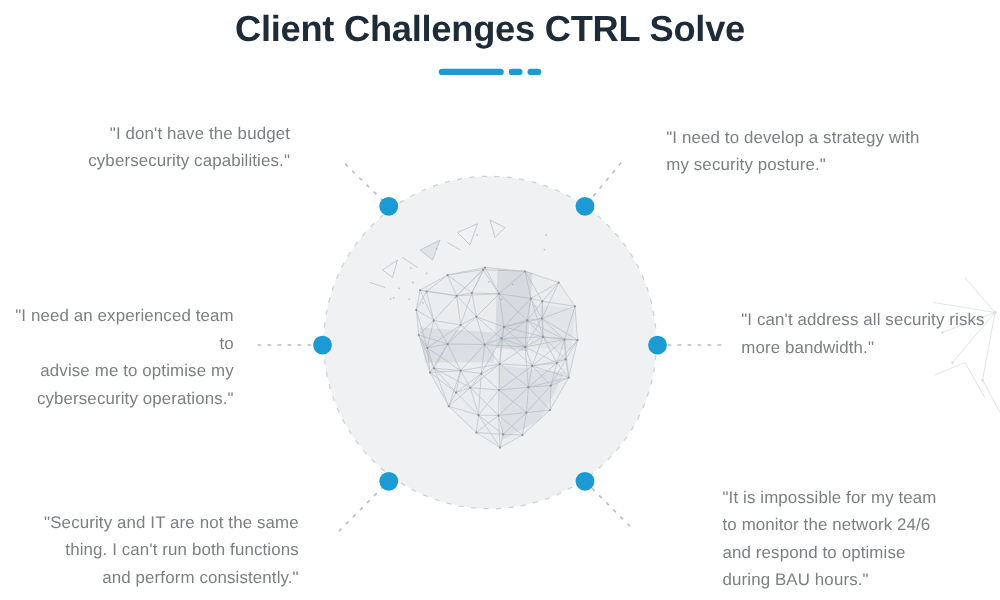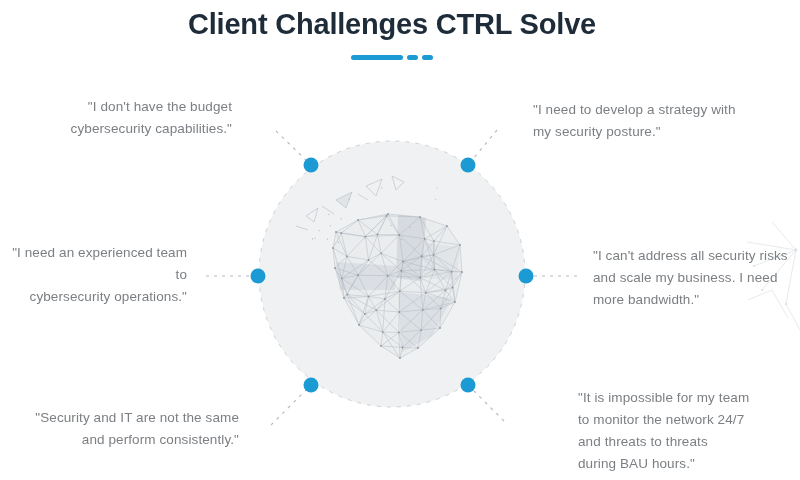--- a/index.html
+++ b/index.html
@@ -401,34 +401,35 @@
     <div>cybersecurity capabilities."</div>
   </div>
 
   <div class="quote q-left q2">
     <div>"I need to develop a strategy with</div>
     <div>my security posture."</div>
   </div>
 
   <div class="quote q-right q3">
     <div>"I need an experienced team to</div>
+    <div>advise me to optimise my</div>
     <div>cybersecurity operations."</div>
   </div>
 
   <div class="quote q-left q4">
     <div>"I can't address all security risks</div>
-    <div>and scale my business. I need</div>
     <div>more bandwidth."</div>
   </div>
 
   <div class="quote q-right q5">
     <div>"Security and IT are not the same</div>
+    <div>thing. I can't run both functions</div>
     <div>and perform consistently."</div>
   </div>
 
   <div class="quote q-left q6">
     <div>"It is impossible for my team</div>
-    <div>to monitor the network 24/7</div>
-    <div>and threats to threats</div>
+    <div>to monitor the network 24/6</div>
+    <div>and respond to optimise</div>
     <div>during BAU hours."</div>
   </div>
 
 </div>
 
 </body></html>

